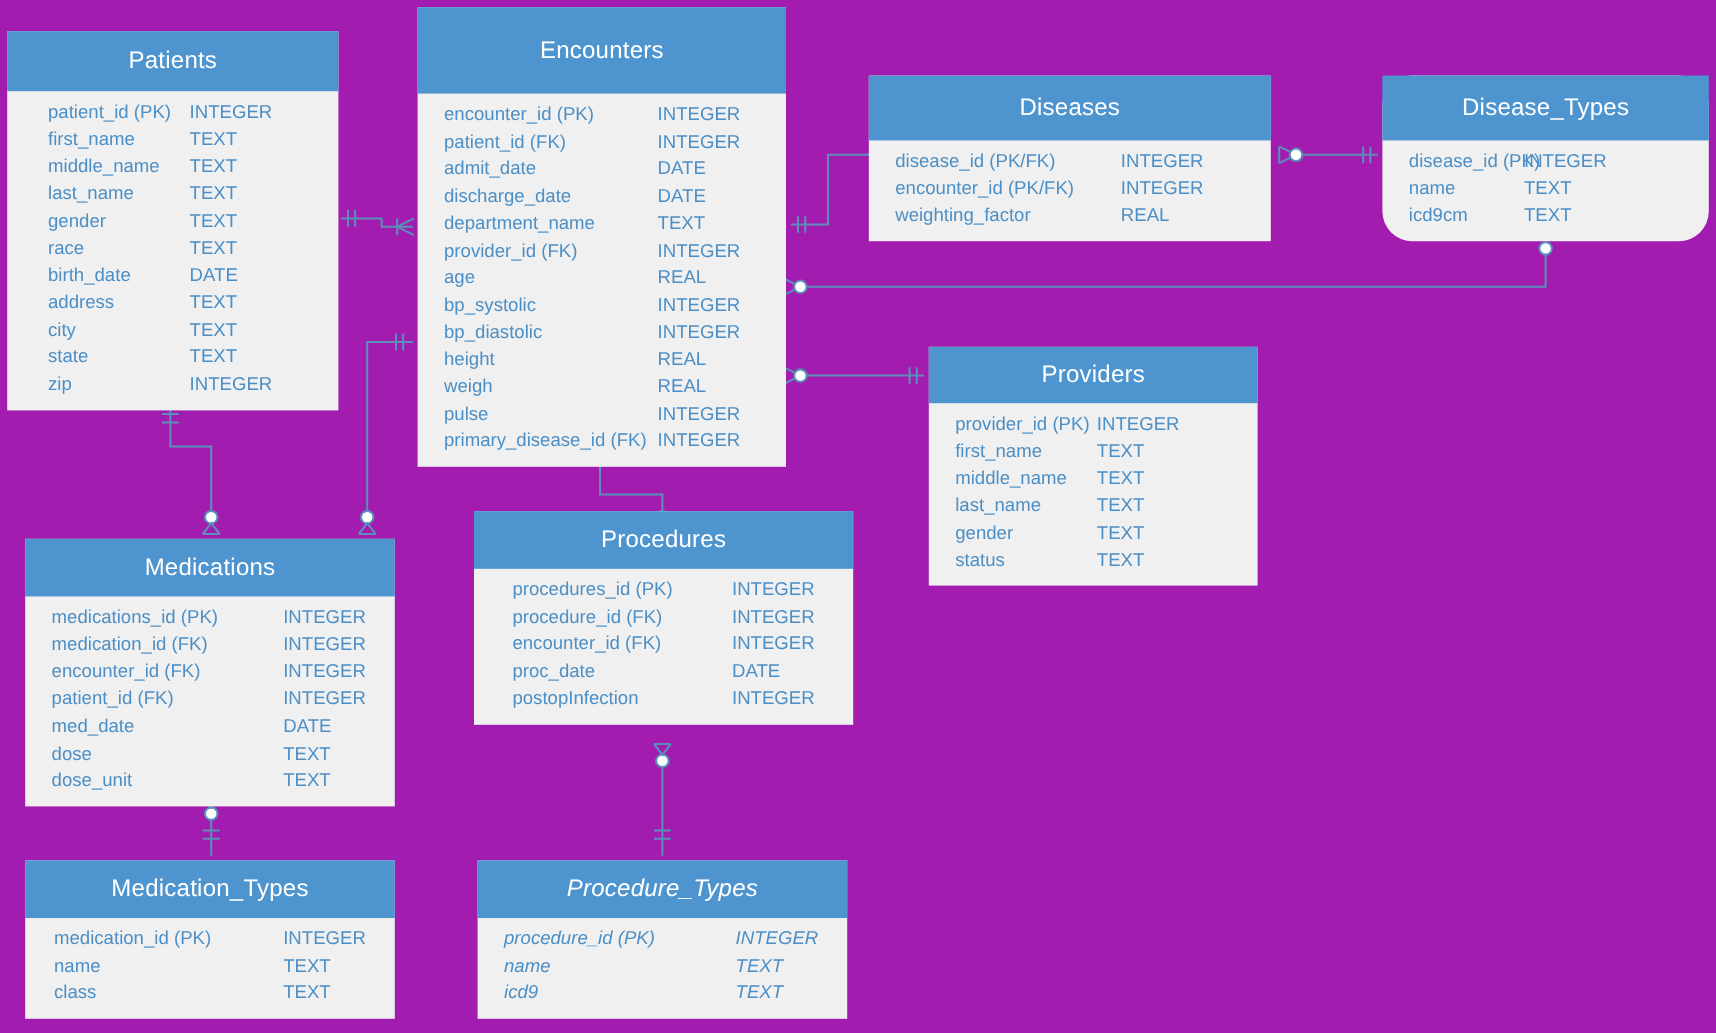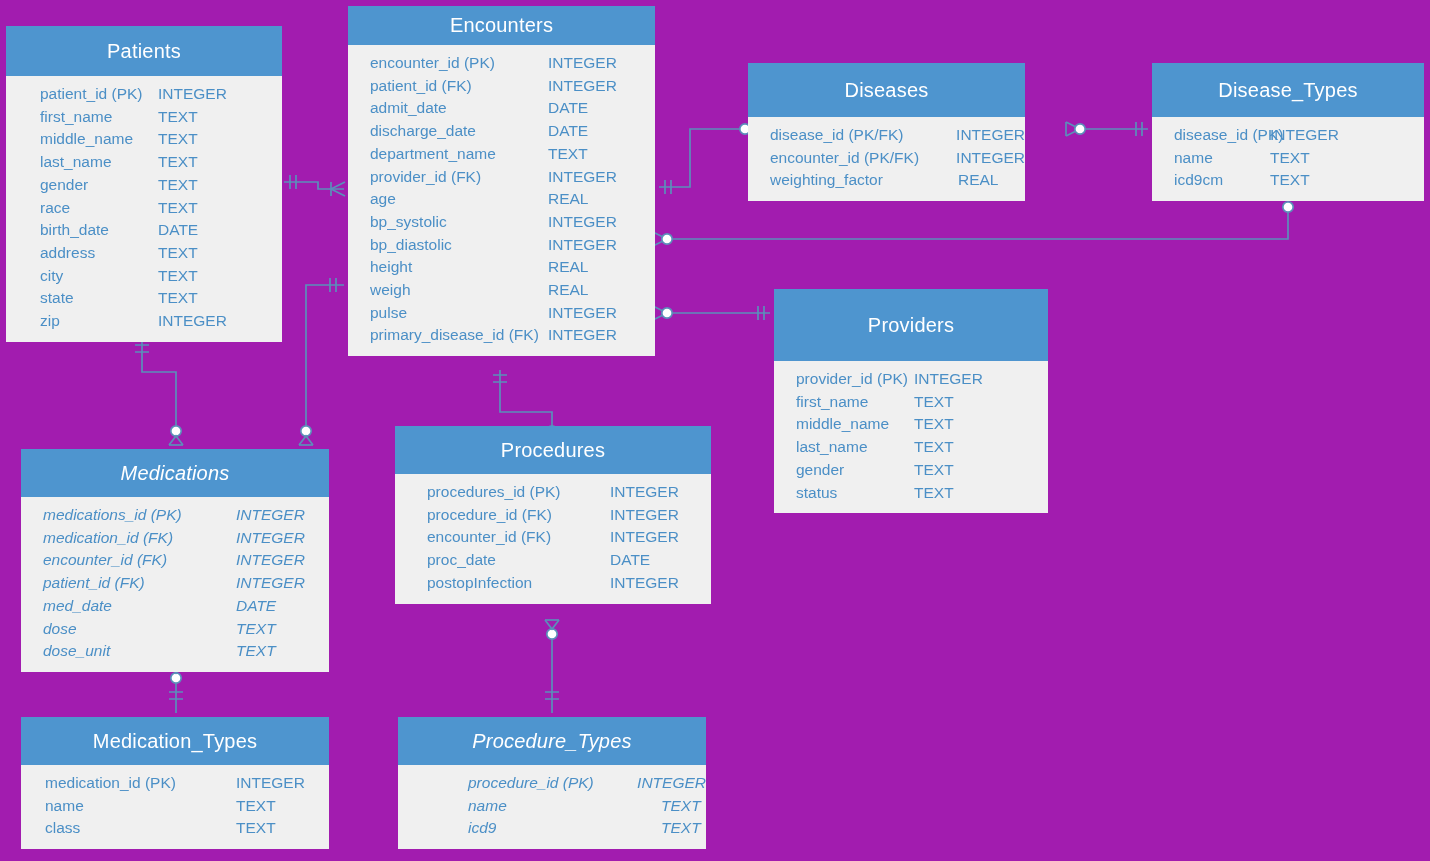--- a/index.html
+++ b/index.html
@@ -61,21 +61,21 @@
   }
   
   .e-patients  .field-name{width:140px;margin-left:12px;}
   .e-encounters .field-name{width:200px;}
   .e-diseases  .field-name{width:210px;}
   .e-disease_types .field-name{width:118px;}
   .e-providers .field-name{width:140px;}
   .e-medications .field-name{width:215px;}
   .e-procedures .field-name{width:215px;padding-left:32px;}
   .e-medication_types .field-name{width:215px;padding-left:24px;}
-  .e-procedure_types .field-name{width:215px;margin-left:48px;}
+  .e-procedure_types .field-name{width:215px;}
 </style>
 </head>
 <body>
 
 <div id="canvas">
 
   <svg id="links" width="1430" height="861" viewBox="0 0 1430 861">
     <defs>
       <style>
         .ln{stroke:#5b8fba;stroke-width:1.7;fill:none;}
@@ -211,21 +211,21 @@
             <span class="field-name">state</span>
             <span class="field-type">TEXT</span>
           </div>
           <div class="field">
             <span class="field-name">zip</span>
             <span class="field-type">INTEGER</span>
           </div>
         </div>
       </div>
       <div class="entity e-encounters" style="left: 348px; top: 6px; width: 307px;">
-        <div class="entity-header" style="height: 39px;">Encounters</div>
+        <div class="entity-header" style="height: 72px;">Encounters</div>
         <div class="entity-body">
           <div class="field">
             <span class="field-name">encounter_id (PK)</span>
             <span class="field-type">INTEGER</span>
           </div>
           <div class="field">
             <span class="field-name">patient_id (FK)</span>
             <span class="field-type">INTEGER</span>
           </div>
           <div class="field">
@@ -267,56 +267,56 @@
           <div class="field">
             <span class="field-name">pulse</span>
             <span class="field-type">INTEGER</span>
           </div>
           <div class="field">
             <span class="field-name">primary_disease_id (FK)</span>
             <span class="field-type">INTEGER</span>
           </div>
         </div>
       </div>
-      <div class="entity e-diseases" style="left: 748px; top: 63px; width: 277px;">
+      <div class="entity e-diseases" style="left: 724px; top: 63px; width: 335px;">
         <div class="entity-header" style="height: 54px;">Diseases</div>
         <div class="entity-body">
           <div class="field">
             <span class="field-name">disease_id (PK/FK)</span>
             <span class="field-type">INTEGER</span>
           </div>
           <div class="field">
             <span class="field-name">encounter_id (PK/FK)</span>
             <span class="field-type">INTEGER</span>
           </div>
           <div class="field">
             <span class="field-name">weighting_factor</span>
             <span class="field-type">REAL</span>
           </div>
         </div>
       </div>
-      <div class="entity e-disease_types" style="left: 1152px; top: 63px; width: 272px;">
+      <div class="entity e-disease_types" style="left: 1152px; top: 63px; width: 272px; border-radius: 25px;">
         <div class="entity-header" style="height: 54px;">Disease_Types</div>
         <div class="entity-body">
           <div class="field">
             <span class="field-name">disease_id (PK)</span>
             <span class="field-type">INTEGER</span>
           </div>
           <div class="field">
             <span class="field-name">name</span>
             <span class="field-type">TEXT</span>
           </div>
           <div class="field">
             <span class="field-name">icd9cm</span>
             <span class="field-type">TEXT</span>
           </div>
         </div>
       </div>
       <div class="entity e-providers" style="left: 774px; top: 289px; width: 274px;">
-        <div class="entity-header" style="height: 72px;">Providers</div>
+        <div class="entity-header" style="height: 47px;">Providers</div>
         <div class="entity-body">
           <div class="field">
             <span class="field-name">provider_id (PK)</span>
             <span class="field-type">INTEGER</span>
           </div>
           <div class="field">
             <span class="field-name">first_name</span>
             <span class="field-type">TEXT</span>
           </div>
           <div class="field">
@@ -330,21 +330,21 @@
           <div class="field">
             <span class="field-name">gender</span>
             <span class="field-type">TEXT</span>
           </div>
           <div class="field">
             <span class="field-name">status</span>
             <span class="field-type">TEXT</span>
           </div>
         </div>
       </div>
-      <div class="entity e-medications" style="left: 21px; top: 449px; width: 308px; font-style: italic;">
+      <div class="entity e-medications" style="left: 21px; top: 449px; width: 308px;">
         <div class="entity-header" style="height: 48px;">Medications</div>
         <div class="entity-body">
           <div class="field">
             <span class="field-name">medications_id (PK)</span>
             <span class="field-type">INTEGER</span>
           </div>
           <div class="field">
             <span class="field-name">medication_id (FK)</span>
             <span class="field-type">INTEGER</span>
           </div>

